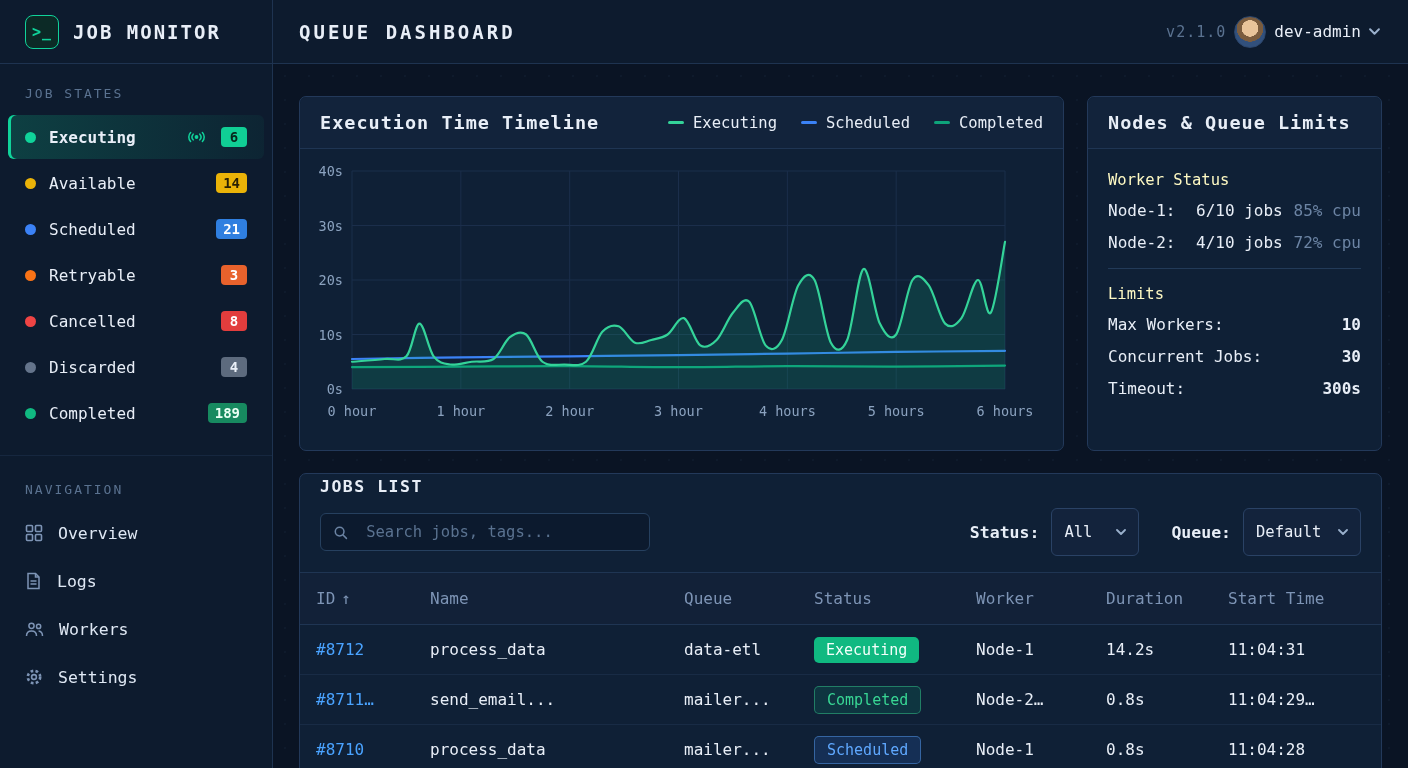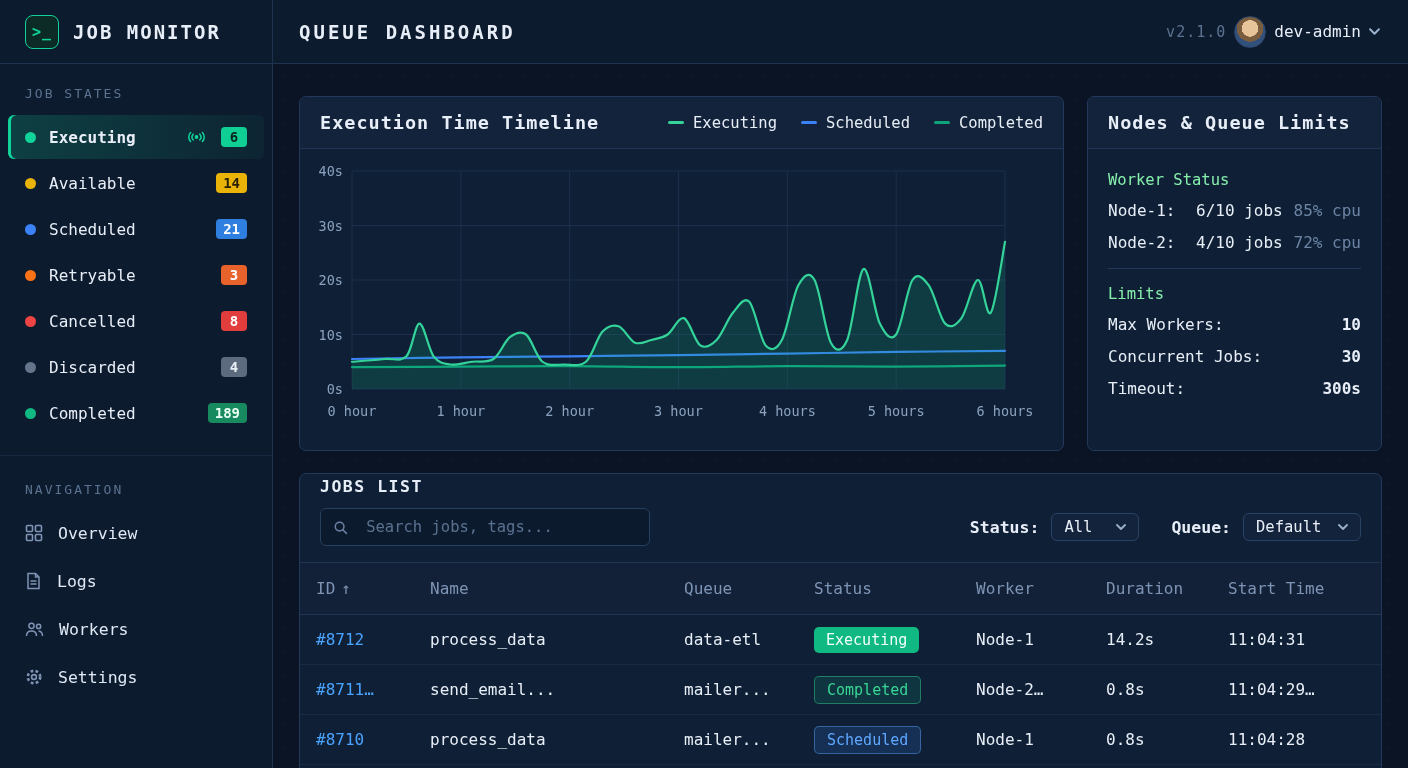--- a/index.html
+++ b/index.html
@@ -50,40 +50,40 @@
   .card-head { background:#12233b; border-bottom:1px solid #1f3553; border-radius:7px 7px 0 0; padding:15px 20px; display:flex; align-items:center; justify-content:space-between; }
   .card-head h2 { font-size:18.5px; letter-spacing:1px; font-weight:bold; }
   .legend { display:flex; gap:24px; }
   .legend-item { display:flex; align-items:center; gap:9px; font-size:15.5px; cursor:pointer; }
   .legend-dash { width:16px; height:3.5px; border-radius:2px; }
   .chart-wrap { flex:1; padding:10px 10px 2px 4px; }
 
   
   .nodes-card { width:295px; flex:0 0 295px; height:355px; }
   .nodes-body { padding:18px 20px; font-size:16px; }
-  .sub-label { color:#86efac; font-size:15.5px; margin:4px 0 12px; }
+  .sub-label { color:#fef9c3; font-size:15.5px; margin:4px 0 12px; }
   .node-row { display:flex; align-items:baseline; margin:0 0 13px; }
   .node-name { width:88px; }
   .node-jobs { flex:1; }
   .node-cpu { color:#6c84a4; }
   .nodes-divider { border:none; border-top:1px solid #223a58; margin:16px 0; }
   .limit-row { display:flex; justify-content:space-between; margin:0 0 13px; }
   .limit-value { font-weight:bold; }
 
   
   .jobs-card { margin-top:22px; height:400px; display:flex; flex-direction:column; }
   .jobs-head { padding:3px 20px 12px; }
   .jobs-head h2 { font-size:16.5px; letter-spacing:1.5px; font-weight:bold; }
   .jobs-controls { display:flex; align-items:center; padding:0 20px 16px; }
   .search { display:flex; align-items:center; gap:18px; width:330px; height:38px; background:#0c1a2e; border:1px solid #26405f; border-radius:6px; padding:0 12px; }
   .search input { background:transparent; border:none; outline:none; color:#e8eef7; font-family:inherit; font-size:15.5px; width:100%; }
   .search input::placeholder { color:#5a7290; }
   .filters { margin-left:auto; display:flex; align-items:center; gap:12px; }
   .filter-label { font-size:16.5px; font-weight:bold; }
-  .select { display:flex; align-items:center; justify-content:space-between; gap:6px; background:#13233c; border:1px solid #2a4265; border-radius:6px; height:28px; padding:0 12px; font-size:15.5px; cursor:pointer; }
+  .select { display:flex; align-items:center; justify-content:space-between; gap:6px; background:#13233c; border:1px solid #2a4265; border-radius:6px; height:48px; padding:0 12px; font-size:15.5px; cursor:pointer; }
   .select.small { width:88px; }
   .select.medium { width:118px; }
   .filters .gap { width:8px; }
 
   .table { border-top:1px solid #1f3553; }
   .tgrid { display:grid; grid-template-columns:114px 254px 130px 162px 130px 122px 1fr; align-items:center; padding-left:16px; }
   .thead { background:#122138; border-bottom:1px solid #1f3553; height:52px; color:#7d94b5; font-size:16px; }
   .trow { height:50px; border-bottom:1px solid #182b45; font-size:16px; cursor:pointer; }
   .cell-id { color:#4aa3ff; }
   .pill { display:inline-block; padding:4px 12px; border-radius:5px; font-size:15px; width:fit-content; }

